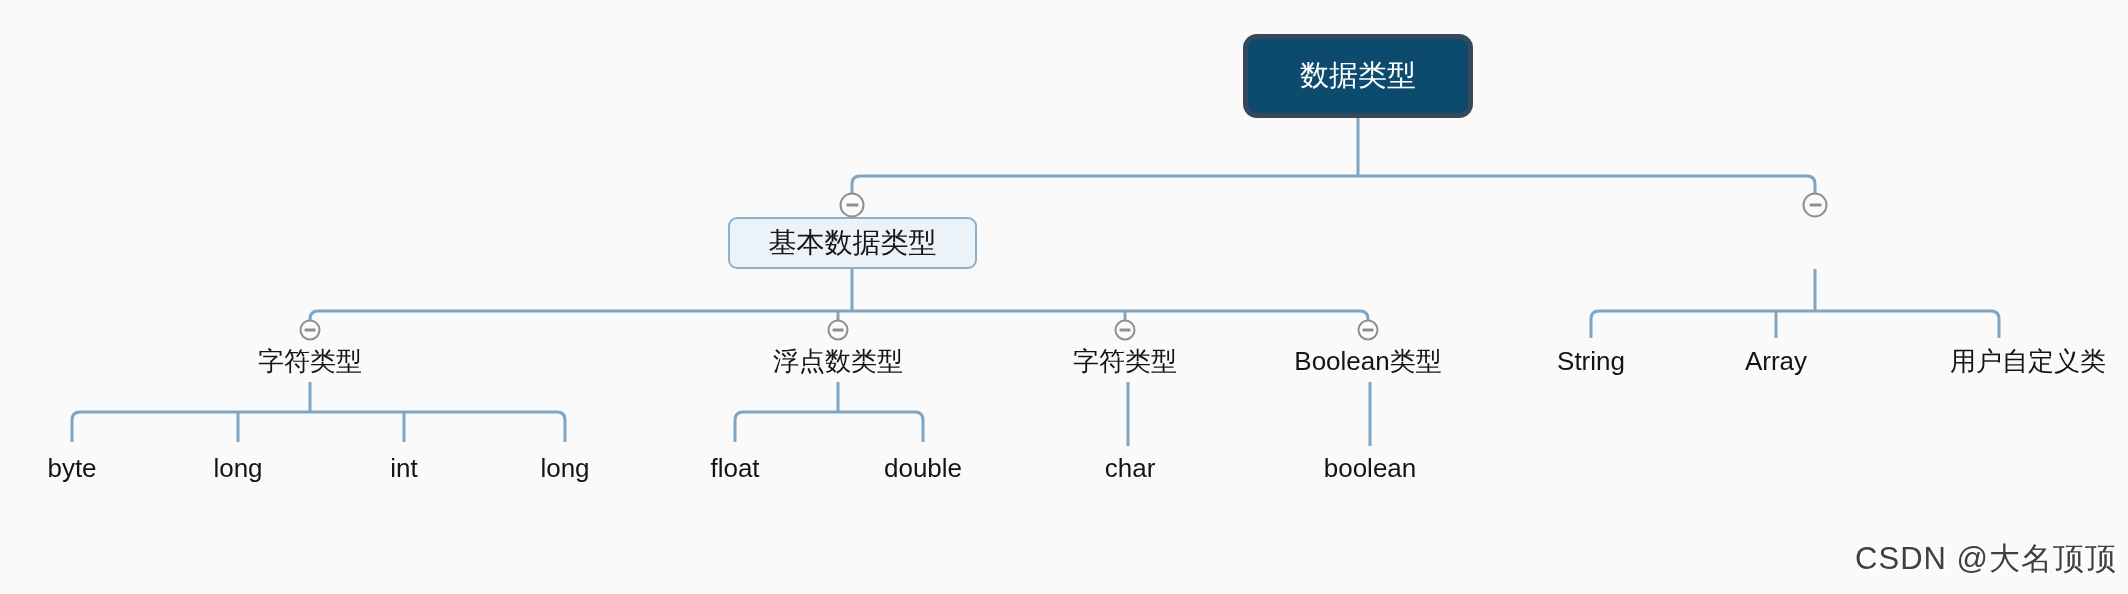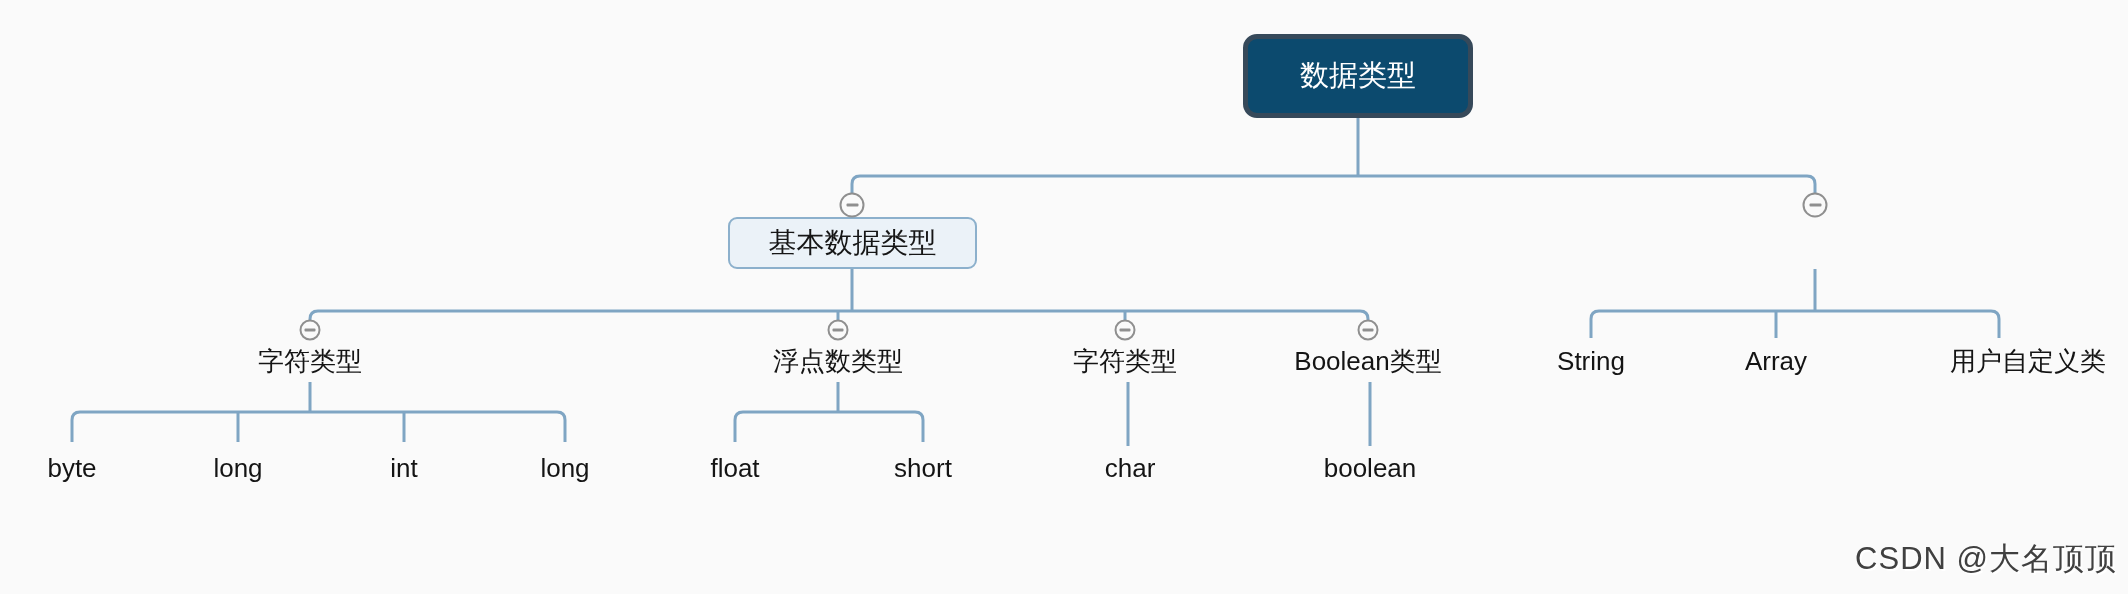--- a/index.html
+++ b/index.html
@@ -137,19 +137,19 @@
   <div class="leaf-label lvl3" style="left:1368px;">Boolean类型</div>
   <div class="leaf-label lvl3" style="left:1591px;">String</div>
   <div class="leaf-label lvl3" style="left:1776px;">Array</div>
   <div class="leaf-label lvl3" style="left:2000px;margin-left:28px;">用户自定义类</div>
 
   <div class="leaf-label lvl4" style="left:72px;">byte</div>
   <div class="leaf-label lvl4" style="left:238px;">long</div>
   <div class="leaf-label lvl4" style="left:404px;">int</div>
   <div class="leaf-label lvl4" style="left:565px;">long</div>
   <div class="leaf-label lvl4" style="left:735px;">float</div>
-  <div class="leaf-label lvl4" style="left:923px;">short</div>
+  <div class="leaf-label lvl4" style="left:923px;">double</div>
   <div class="leaf-label lvl4" style="left:1130px;">char</div>
   <div class="leaf-label lvl4" style="left:1370px;">boolean</div>
 
   <div class="watermark">CSDN @大名顶顶</div>
 
 </div>
 
 </body></html>

